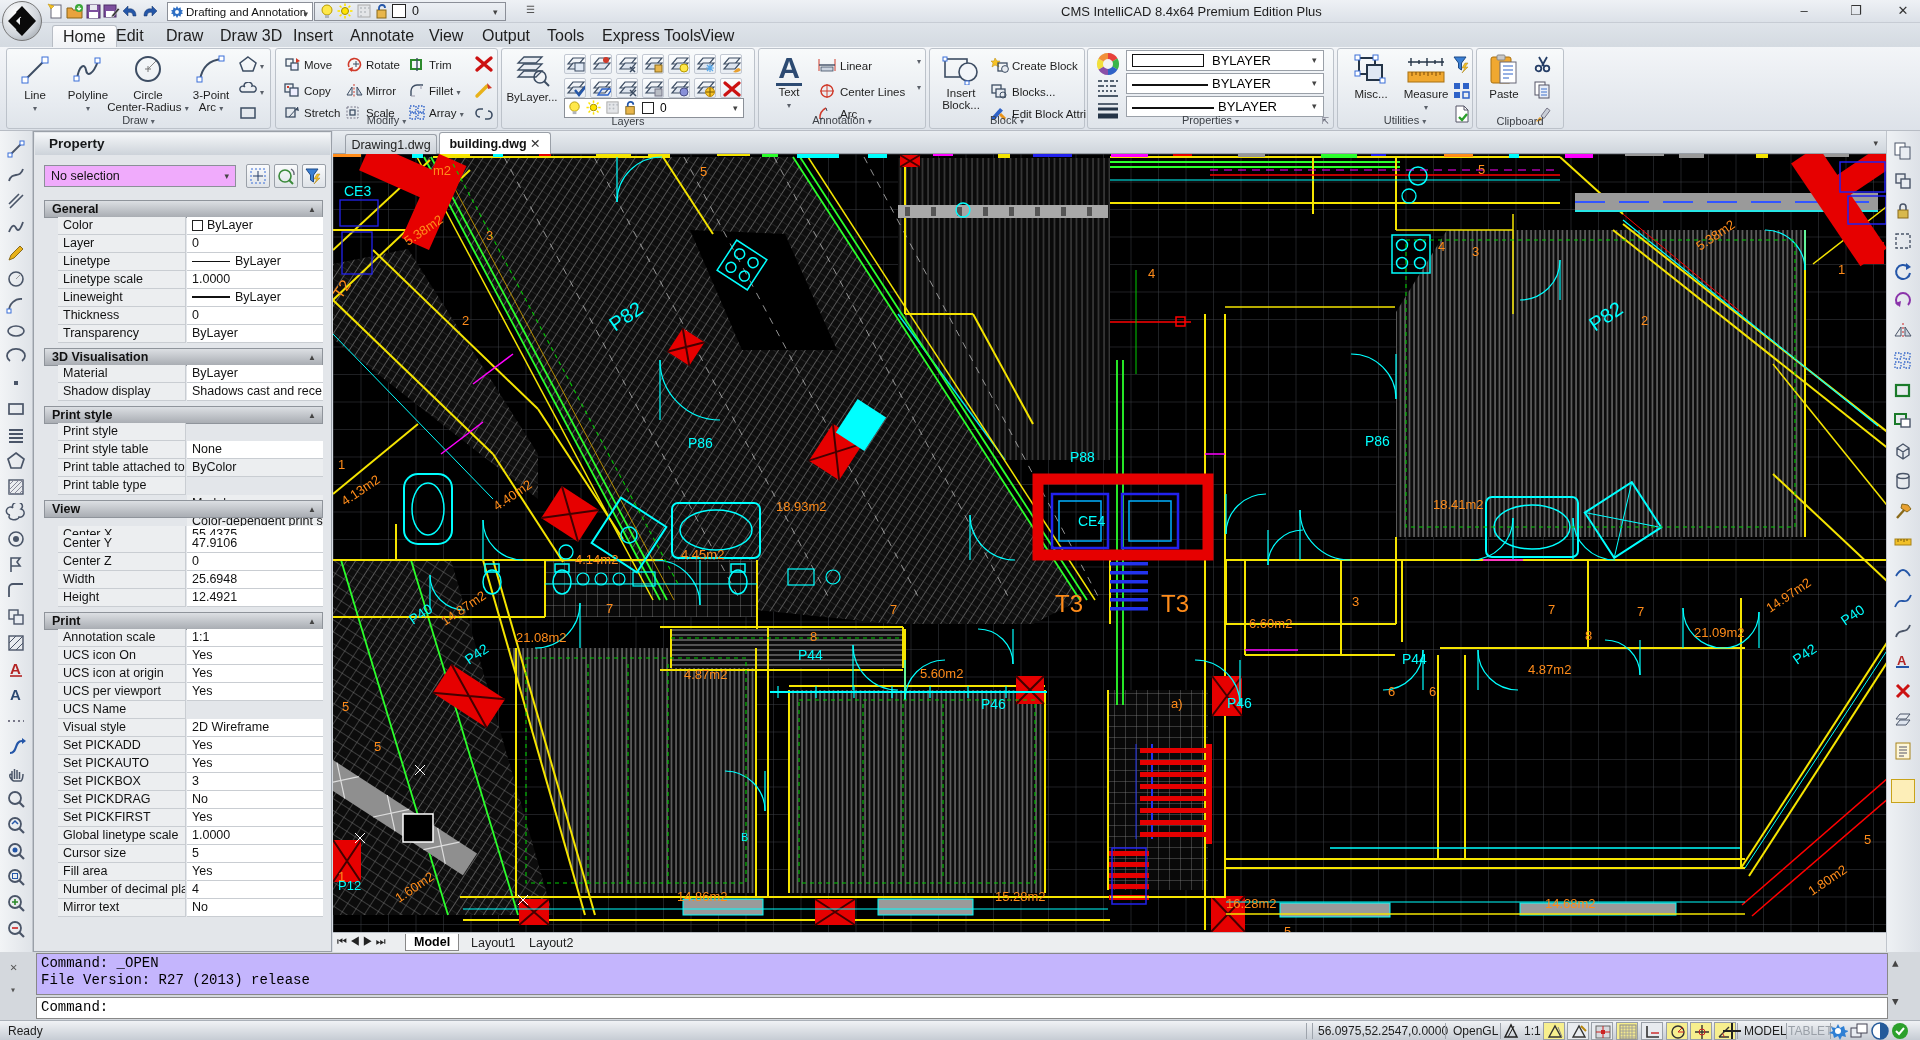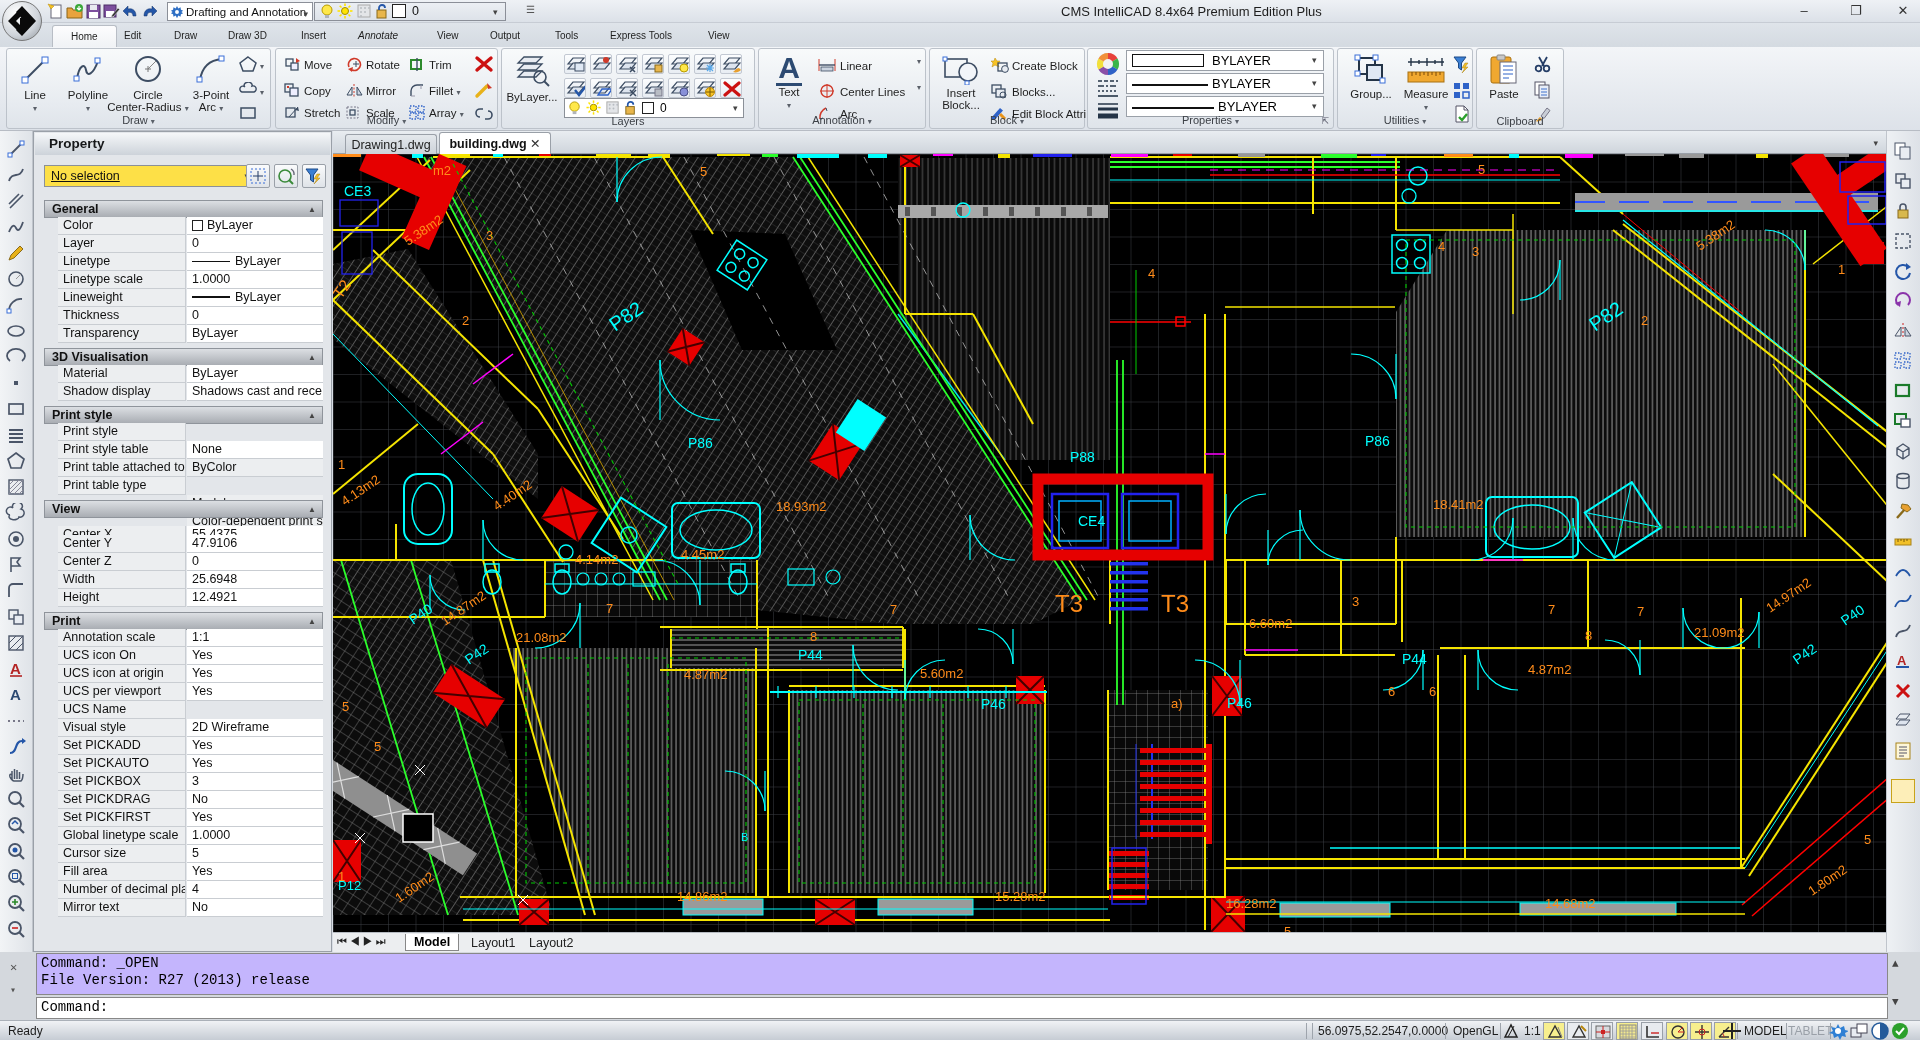--- a/index.html
+++ b/index.html
@@ -14,21 +14,21 @@
   font-size:13px; color:#333; line-height:22px; }
 
 
 .qat-ico { position:absolute; top:3px; width:17px; height:17px; }
 #wscombo { position:absolute; left:167px; top:2px; width:146px; height:19px;
   background:#fff; border:1px solid #8b8f98; font-size:11.5px; color:#111; line-height:18px; white-space:nowrap; overflow:hidden; }
 
 
 #tabrow { position:absolute; left:0; top:23px; width:1920px; height:24px;
   background:linear-gradient(#dfe4ea,#d4dae1); }
-.rtab { position:absolute; top:2px; height:22px; padding:0 18px; font-size:10px;
+.rtab { position:absolute; top:2px; height:22px; padding:0 10px; font-size:16px;
   color:#1e1e1e; line-height:22px; }
 .rtab.sel { background:linear-gradient(#fdfdfe,#f0f2f5); border:1px solid #b8bdc5;
   border-bottom:none; border-radius:3px 3px 0 0; }
 
 
 #ribbon { position:absolute; left:0; top:47px; width:1920px; height:84px;
   background:linear-gradient(#f3f5f8,#dde2e9); border-bottom:1px solid #b7bcc4; }
 .rpanel { position:absolute; top:1px; height:81px;
   background:linear-gradient(#f8fafb,#e7ebf0 70%,#dfe4ea);
   border:1px solid #bcc2ca; border-radius:3px; }
@@ -44,22 +44,22 @@
   background:linear-gradient(90deg,#f2f4f6,#dfe3e8); border-right:1px solid #c0c5cc; }
 #rightbar { position:absolute; left:1886px; top:131px; width:34px; height:821px;
   background:linear-gradient(90deg,#eef1f4,#dde1e7); border-left:1px solid #c0c5cc; }
 
 
 #prop { position:absolute; left:33px; top:131px; width:299px; height:821px;
   background:#e3e6ea; border:1px solid #9aa0a8; }
 #prop-title { position:absolute; left:1px; top:1px; right:1px; height:22px;
   background:linear-gradient(#f5f7f9,#cdd3da); font-weight:bold; font-size:13.5px;
   color:#17181a; padding-left:14px; line-height:22px; }
-#nosel { position:absolute; left:10px; top:33px; width:212px; height:22px; background:#fde047;
-  border:1px solid #8b9098; font-size:12.5px; color:#111; line-height:20px; padding-left:6px;text-decoration:underline; }
+#nosel { position:absolute; left:10px; top:33px; width:192px; height:22px; background:#f0abfc;
+  border:1px solid #8b9098; font-size:12.5px; color:#111; line-height:20px; padding-left:6px; }
 .pbtn { position:absolute; top:32px; width:24px; height:24px; border:1px solid #9aa0a8;
   background:linear-gradient(#fafbfc,#dfe3e8); border-radius:2px; }
 .sect { position:absolute; left:10px; width:279px; height:18px;
   background:linear-gradient(#dcdfe3,#a9adb3); border:1px solid #8f949b;
   font-weight:bold; font-size:12.5px; color:#111; line-height:17px; padding-left:7px; }
 .sect:after { content:"▲"; position:absolute; right:6px; top:0; font-size:8px; color:#444; }
 .prow { position:absolute; left:24px; width:265px; height:18px; font-size:12.5px; color:#111; }
 .prow .lab { position:absolute; left:0; top:0; width:128px; height:18px; background:#eceef0;
   border-bottom:1px solid #c9cdd2; border-right:1px solid #c9cdd2; line-height:17px; padding-left:5px;
   overflow:hidden; white-space:nowrap; }
@@ -175,21 +175,21 @@
   <div style="position:absolute;left:314px;top:2px;width:192px;height:19px;border:1px solid #8b8f98;"></div>
   <div style="position:absolute;left:526px;top:4px;font-size:10px;color:#555;">☰</div>
 </rect></div>
 
 <div id="tabrow">
   <div class="rtab sel" style="left:52px;">Home</div>
   <div class="rtab" style="left:106px;">Edit</div>
   <div class="rtab" style="left:156px;">Draw</div>
   <div class="rtab" style="left:210px;">Draw 3D</div>
   <div class="rtab" style="left:283px;">Insert</div>
-  <div class="rtab" style="left:340px;font-style:italic;">Annotate</div>
+  <div class="rtab" style="left:340px;">Annotate</div>
   <div class="rtab" style="left:419px;">View</div>
   <div class="rtab" style="left:472px;">Output</div>
   <div class="rtab" style="left:537px;">Tools</div>
   <div class="rtab" style="left:592px;">Express Tools</div>
   <div class="rtab" style="left:690px;">View</div>
 </div>
 
 <div id="ribbon">
 
 <div class="rpanel" style="left:6px; width:265px;">
@@ -510,21 +510,21 @@
     <svg width="36" height="32" viewBox="0 0 36 32">
           <rect x="6" y="4" width="16" height="16" fill="none" stroke="#243447" stroke-width="2"></rect>
           <rect x="14" y="11" width="15" height="15" fill="#dfe8f4" stroke="#243447" stroke-width="2"></rect>
           <g fill="#fff" stroke="#3a6fd8">
             <rect x="2" y="1" width="5" height="5"></rect>
             <rect x="20" y="1" width="5" height="5"></rect>
             <rect x="2" y="17" width="5" height="5"></rect>
             <rect x="27" y="24" width="5" height="5"></rect>
           </g>
         </svg>
-    <div>Group...</div>
+    <div>Misc...</div>
   </div>
   <div class="bigitem" style="left:62px;top:5px;width:52px;">
     <svg width="40" height="32" viewBox="0 0 40 32">
           <g stroke="#243447" stroke-width="1.4">
             <line x1="2" y1="8" x2="38" y2="8"></line>
             <line x1="5" y1="4" x2="5" y2="12"></line>
             <line x1="13" y1="6" x2="13" y2="10"></line>
             <line x1="21" y1="4" x2="21" y2="12"></line>
             <line x1="29" y1="6" x2="29" y2="10"></line>
             <line x1="36" y1="4" x2="36" y2="12"></line>

